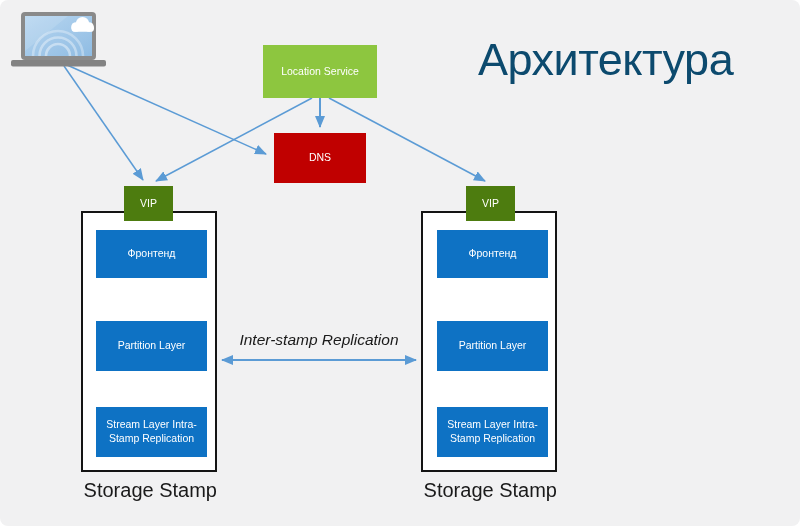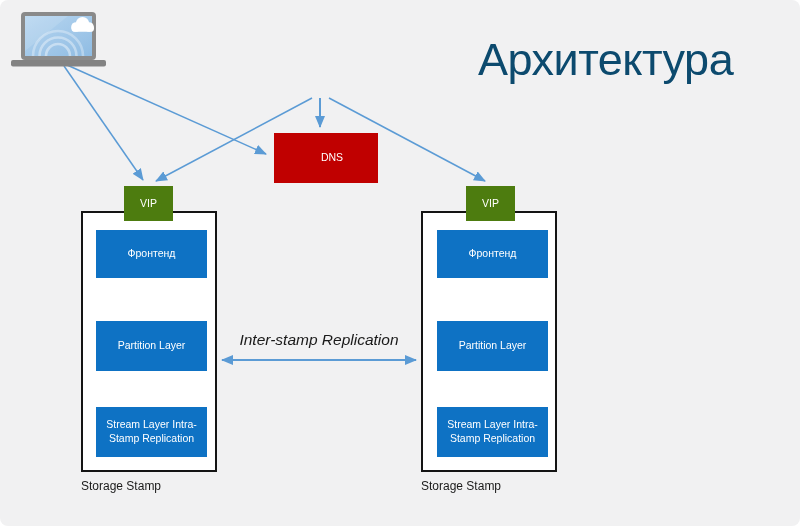--- a/index.html
+++ b/index.html
@@ -6,31 +6,31 @@
   .canvas{
     position:relative;width:800px;height:526px;background:#F1F1F2;
     border-radius:8px;overflow:hidden;
   }
   .connectors{position:absolute;left:0;top:0;width:800px;height:526px;}
   .node{
     position:absolute;display:flex;align-items:center;justify-content:center;
     color:#ffffff;text-align:center;line-height:1.25;
   }
   .green{background:#8DC63F;}
-  .red{background:#C00000;padding-left:12px;}
+  .red{background:#C00000;}
   .orange{background:#4d7c0f;z-index:4;}
   .blue{background:#0E72C4;}
   .stamp{
     position:absolute;width:132px;height:257px;background:#ffffff;
     border:2px solid #141414;z-index:2;
   }
   .layer{position:absolute;width:111px;color:#fff;z-index:3;display:flex;align-items:center;justify-content:center;text-align:center;font-size:10.5px;line-height:1.3;padding:12px 6px;box-sizing:border-box;}
   .caption{
-    position:absolute;width:136px;text-align:left;color:#1A1A1A;
-    font-size:12px;z-index:3;
+    position:absolute;width:136px;text-align:right;color:#1A1A1A;
+    font-size:20px;z-index:3;
   }
   .title{
     position:absolute;left:478px;top:34px;width:300px;color:#0c4a6e;
     font-size:45px;font-weight:400;letter-spacing:-0.5px;white-space:nowrap;
   }
   .interlabel{
     position:absolute;left:219px;top:331px;width:200px;text-align:center;
     color:#1A1A1A;font-size:15.5px;z-index:3;font-style:italic;
   }
   .laptop{position:absolute;left:8px;top:6px;width:110px;height:66px;}
@@ -84,20 +84,23 @@
         <circle cx="74.5" cy="17.5" r="6.6" fill="#ffffff"></circle>
         <circle cx="81" cy="21" r="4.8" fill="#ffffff"></circle>
         <rect x="63.5" y="19" width="22.5" height="6.8" rx="3.4" fill="#ffffff"></rect>
       </g>
       <rect x="3" y="54" width="95" height="6.5" rx="2" fill="#838383"></rect>
     </svg>
   </div>
 
   <div class="title">Архитектура</div>
 
+  <div class="node green small" style="left:263px;top:45px;width:114px;height:53px;">
+    <span>Location Service</span>
+  </div>
 
   <div class="node red small" style="left:274px;top:133px;width:92px;height:50px;">
     <span>DNS</span>
   </div>
 
   <div class="node orange small" style="left:124px;top:186px;width:49px;height:35px;">
     <span>VIP</span>
   </div>
 
   <div class="node orange small" style="left:466px;top:186px;width:49px;height:35px;">

